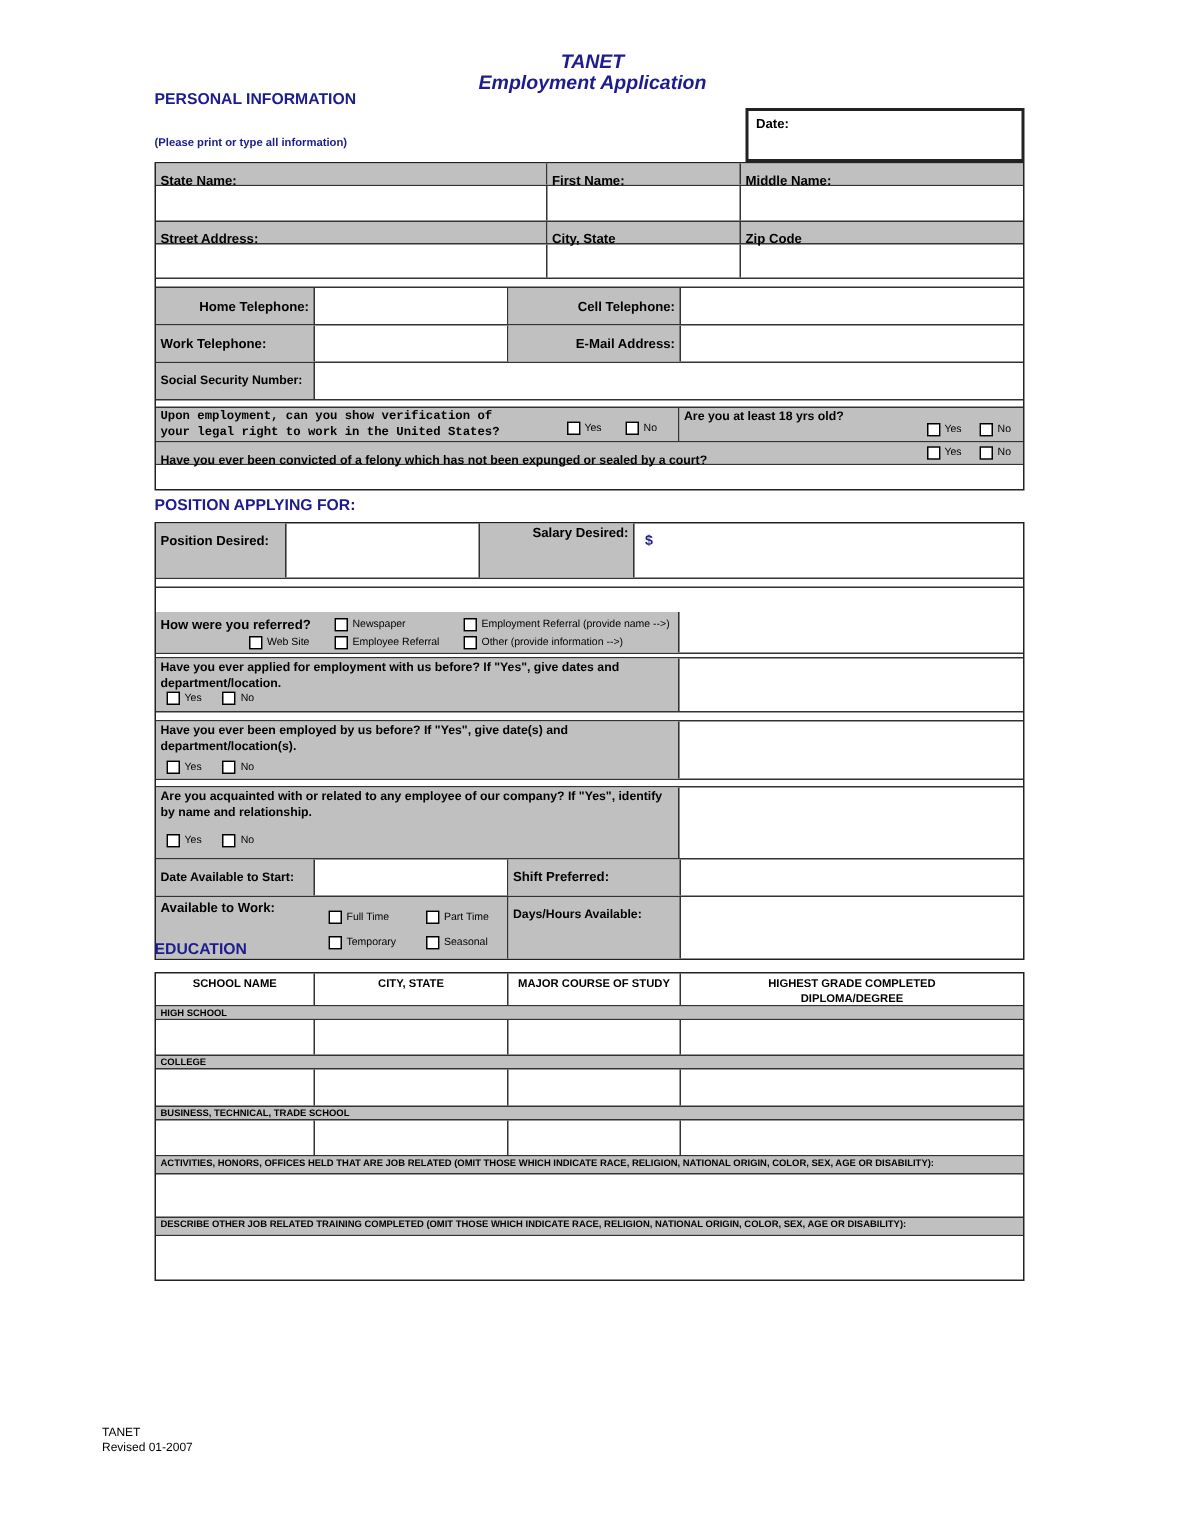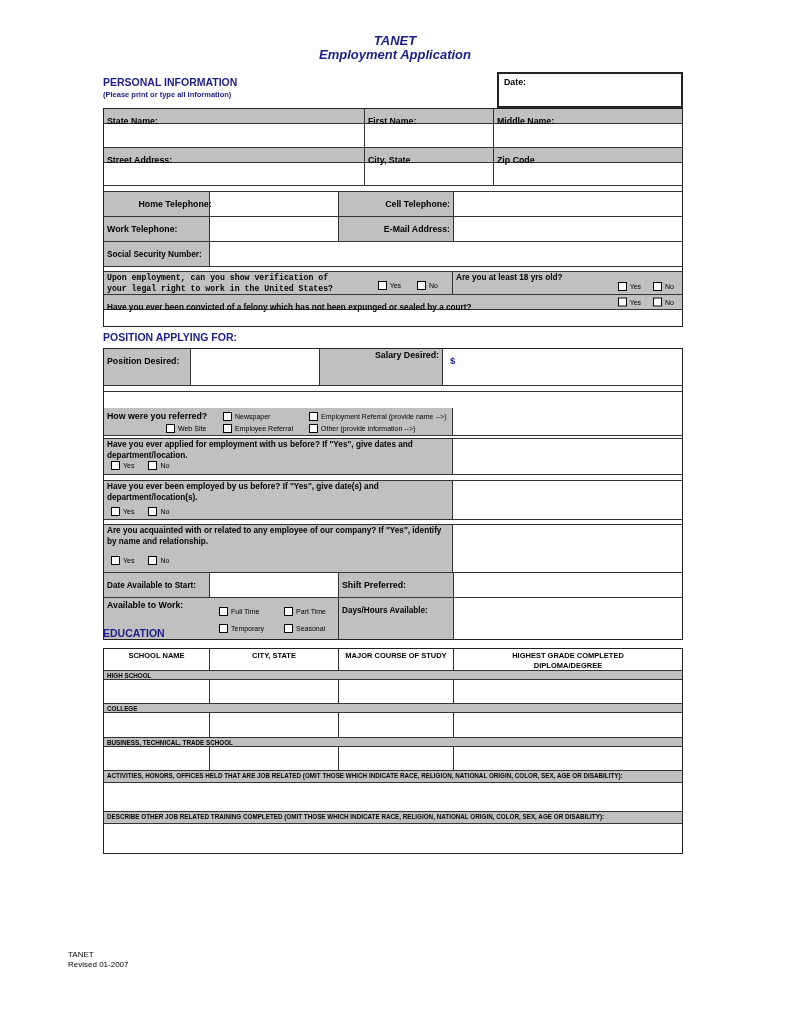--- a/index.html
+++ b/index.html
@@ -31,21 +31,21 @@
   .dollar{font-weight:bold;font-size:9.5px;}
 </style>
 </head>
 <body>
 
 <div class="page">
 
   <div class="abs doc-title accent" style="top:34px;left:0;">TANET</div>
   <div class="abs doc-title accent" style="top:48px;left:0;">Employment Application</div>
 
-  <div class="abs sec-title accent" style="left:103px;top:76px;">PERSONAL INFORMATION</div>
+  <div class="abs sec-title accent" style="left:103px;top:60px;">PERSONAL INFORMATION</div>
   <div class="abs sec-sub accent" style="left:103px;top:90px;">(Please print or type all information)</div>
 
   <div class="abs" style="left:497px;top:72px;width:186px;height:36px;border:2px solid #222;box-sizing:border-box;">
     <span class="lbl" style="position:absolute;left:5px;top:3px;">Date:</span>
   </div>
 
   <div class="tbl" style="top:108px;">
     <div class="row" style="height:15px;">
       <div class="cell gray" style="width:261px;"><span class="lbl">State Name:</span></div>
       <div class="cell gray" style="width:129px;"><span class="lbl">First Name:</span></div>
@@ -63,21 +63,21 @@
     </div>
     <div class="row" style="height:23px;">
       <div class="cell" style="width:261px;"></div>
       <div class="cell" style="width:129px;"></div>
       <div class="cell" style="flex:1;"></div>
     </div>
     <div class="row" style="height:6px;">
         <div class="cell" style="flex:1;border-right:none;"></div>
       </div>
     <div class="row" style="height:25px;">
-      <div class="cell gray vcent" style="width:106px;justify-content:center;padding-left:40px;">
+      <div class="cell gray vcent" style="width:106px;justify-content:flex-end;padding-left:40px;">
           <span class="lbl lblr">Home Telephone:</span>
         </div>
       <div class="cell" style="width:129px;"></div>
       <div class="cell gray vcent" style="width:115px;justify-content:flex-end;">
           <span class="lbl lblr">Cell Telephone:</span>
         </div>
       <div class="cell" style="flex:1;"></div>
     </div>
     <div class="row" style="height:25px;">
       <div class="cell gray vcent" style="width:106px;justify-content:flex-start;">
@@ -143,21 +143,21 @@
         <div class="cell" style="flex:1;border-right:none;"></div>
       </div>
   </div>
 
   <div class="abs sec-title accent" style="left:103px;top:331px;">POSITION APPLYING FOR:</div>
 
   <div class="tbl" style="top:348px;">
     <div class="row" style="height:37px;">
       <div class="cell gray" style="width:87px;"><span class="lbl">Position Desired:</span></div>
       <div class="cell" style="width:129px;"></div>
-      <div class="cell gray" style="width:123px;">
+      <div class="cell gray" style="width:103px;">
           <div class="lbl lblr">Salary Desired:</div>
         </div>
       <div class="cell" style="flex:1;"><span class="dollar accent" style="margin-left:4px;">$</span></div>
     </div>
     <div class="row" style="height:6px;">
         <div class="cell" style="flex:1;border-right:none;"></div>
       </div>
     <div class="row" style="height:28px;margin-top:16px;">
       <div class="cell gray" style="width:349px;overflow:visible;">
         <span class="lbl" style="position:absolute;left:3px;top:3px;">How were you referred?</span>

